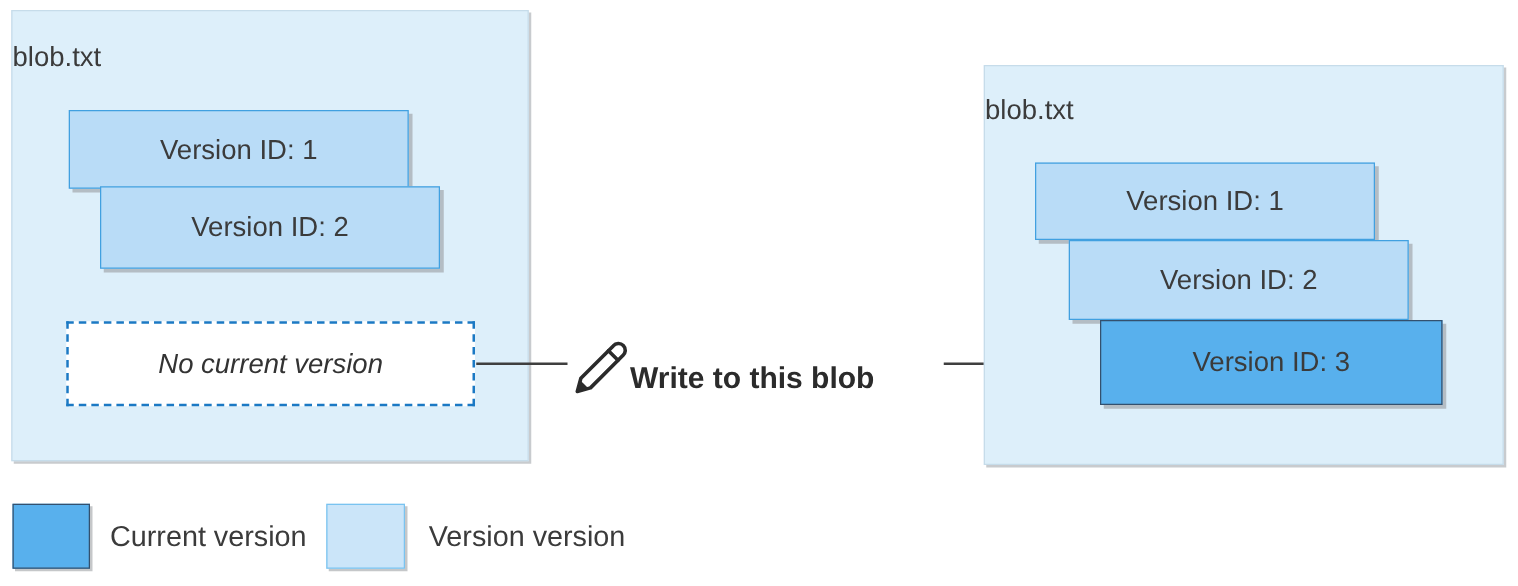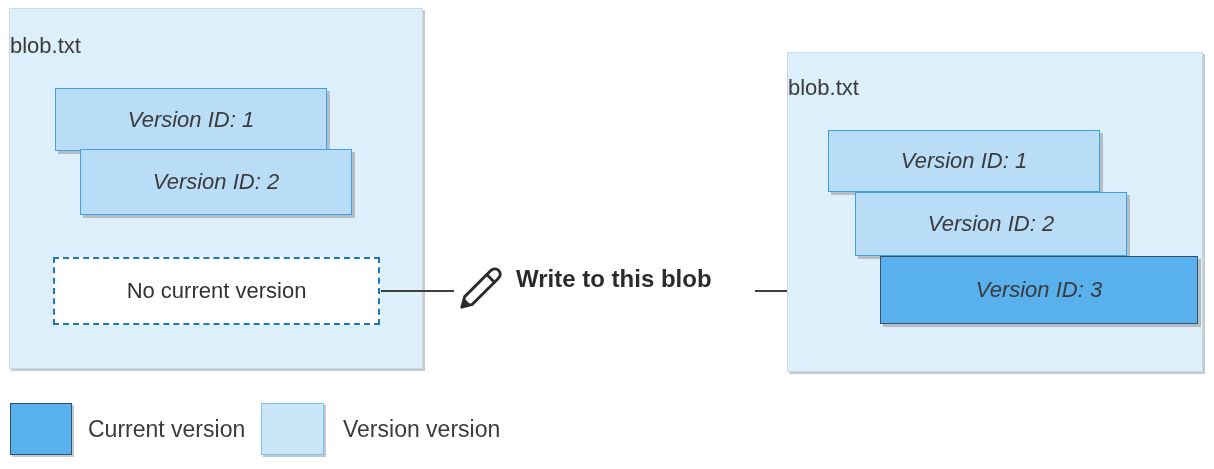--- a/index.html
+++ b/index.html
@@ -32,52 +32,51 @@
   .version-card {
     display: flex;
     align-items: center;
     justify-content: center;
     box-sizing: border-box;
     font-size: 22px;
     color: #3b3b3b;
     background: #b9dcf7;
     border: 1px solid #41a0e0;
     box-shadow: 3px 3px 0 rgba(145,148,152,0.55);
-    font-style: italic;
   }
   .version-card.current {
     background: #58b0ed;
     border: 1px solid #33506e;
   }
 
   
   .no-current-box {
     display: flex;
     align-items: center;
     justify-content: center;
     box-sizing: border-box;
     background: #ffffff;
     border: 2px dashed #1b79c4;
     font-size: 22px;
+    font-style: italic;
     color: #333333;
   }
 
   
   .connector { background: #3f3f3f; height: 2px; }
   .arrow-head {
     width: 0; height: 0;
     border-top: 8px solid transparent;
     border-bottom: 8px solid transparent;
     border-left: 15px solid #3f3f3f;
   }
 
   .action-group {
     display: flex;
-    align-items: flex-start;
-    gap: 12px;
+    align-items: flex-end;
   }
   .action-label {
     font-size: 24px;
     font-weight: bold;
     color: #2b2b2b;
     white-space: nowrap;
   }
 
   
   .legend-swatch {
@@ -134,21 +133,21 @@
   </div>
 
   <div class="abs version-card" style="left:828px; top:130px; width:272px; height:62px;">
     <span>Version ID: 1</span>
   </div>
 
   <div class="abs version-card" style="left:855px; top:192px; width:272px; height:64px;">
     <span>Version ID: 2</span>
   </div>
 
-  <div class="abs version-card current" style="left:880px; top:256px; width:318px; height:68px;">
+  <div class="abs version-card current" style="left:880px; top:256px; width:274px; height:68px;">
     <span>Version ID: 3</span>
   </div>
 
   <div class="abs legend-swatch current" style="left:10px; top:403px; width:62px; height:52px;"></div>
   <div class="abs legend-label" style="left:88px; top:403px; height:52px; display:flex; align-items:center;">
     <span>Current version</span>
   </div>
 
   <div class="abs legend-swatch previous" style="left:261px; top:403px; width:63px; height:52px;"></div>
   <div class="abs legend-label" style="left:343px; top:403px; height:52px; display:flex; align-items:center;">

